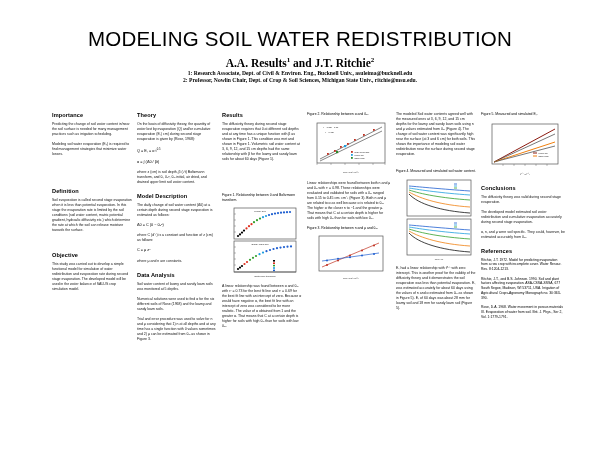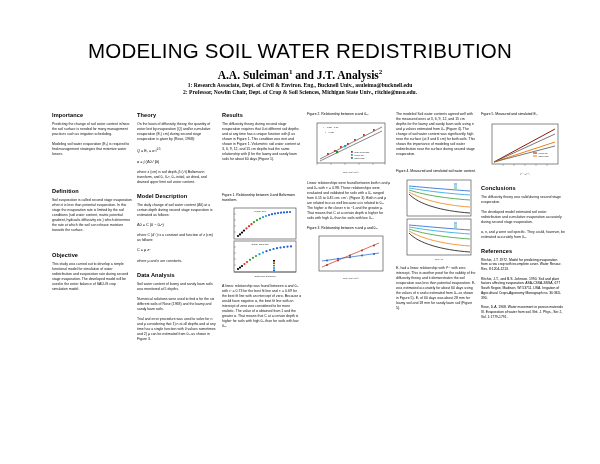--- a/index.html
+++ b/index.html
@@ -1,21 +1,21 @@
 <!DOCTYPE html>
 <html><head>
 <meta charset="utf-8">
 <style>
   html,body{margin:0;padding:0;}
   body{
     width:600px;height:464px;background:#ffffff;
     font-family:"Liberation Sans", sans-serif;
     color:#000;overflow:hidden;
   }
-  .poster{position:relative;width:600px;height:464px;box-sizing:border-box;padding:12px;}
+  .poster{position:relative;width:600px;height:464px;box-sizing:border-box;padding:0;}
 
   
   .title-block{text-align:center;padding-top:26px;}
   .title-line{
     font-size:20.5px;line-height:25px;font-weight:400;letter-spacing:.2px;
     font-family:"Liberation Sans", sans-serif;
   }
   .authors{
     font-family:"Liberation Serif", serif;
     font-size:11.5px;font-weight:700;margin-top:3px;line-height:13px;
@@ -62,21 +62,21 @@
   .spacer-sm{height:7px;}
 </style>
 </head>
 <body>
 
 <div class="poster">
 
   <div class="title-block">
     <div class="title-line">MODELING SOIL WATER REDISTRIBUTION</div>
     <div class="authors">
-      <span>A.A. Suleiman</span><sup>1</sup><span> and J.T. Analysis</span><sup>2</sup>
+      <span>A.A. Results</span><sup>1</sup><span> and J.T. Ritchie</span><sup>2</sup>
     </div>
     <div class="affil">1: Research Associate, Dept. of Civil &amp; Environ. Eng., Bucknell Univ., asuleima@bucknell.edu</div>
     <div class="affil">2: Professor, Nowlin Chair, Dept. of Crop &amp; Soil Sciences, Michigan State Univ., ritchie@msu.edu.</div>
   </div>
 
   <div class="cols">
 
     <div class="col">
       <h2 class="sec">Importance</h2>
       <p class="body">Predicting the change of soil water content in/near the soil surface is needed for many management practices such as irrigation scheduling.</p>

